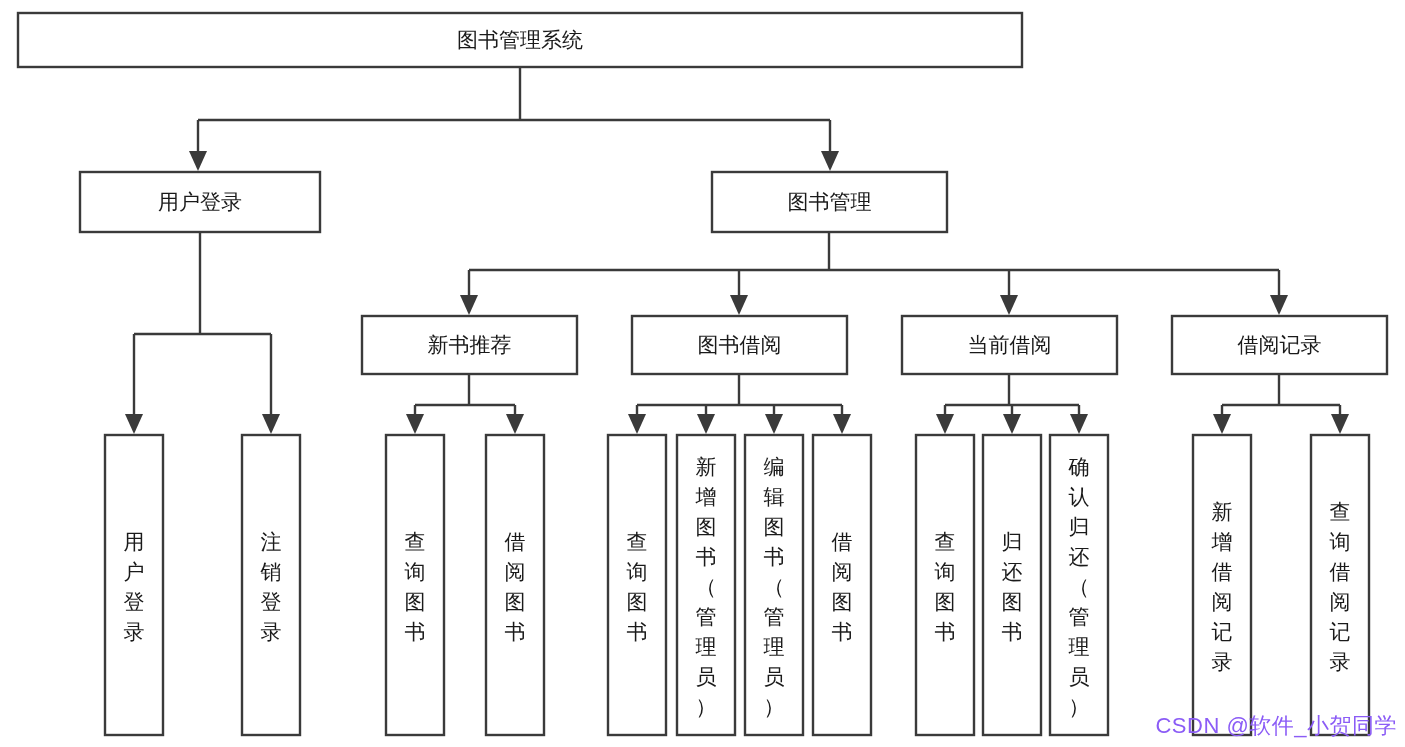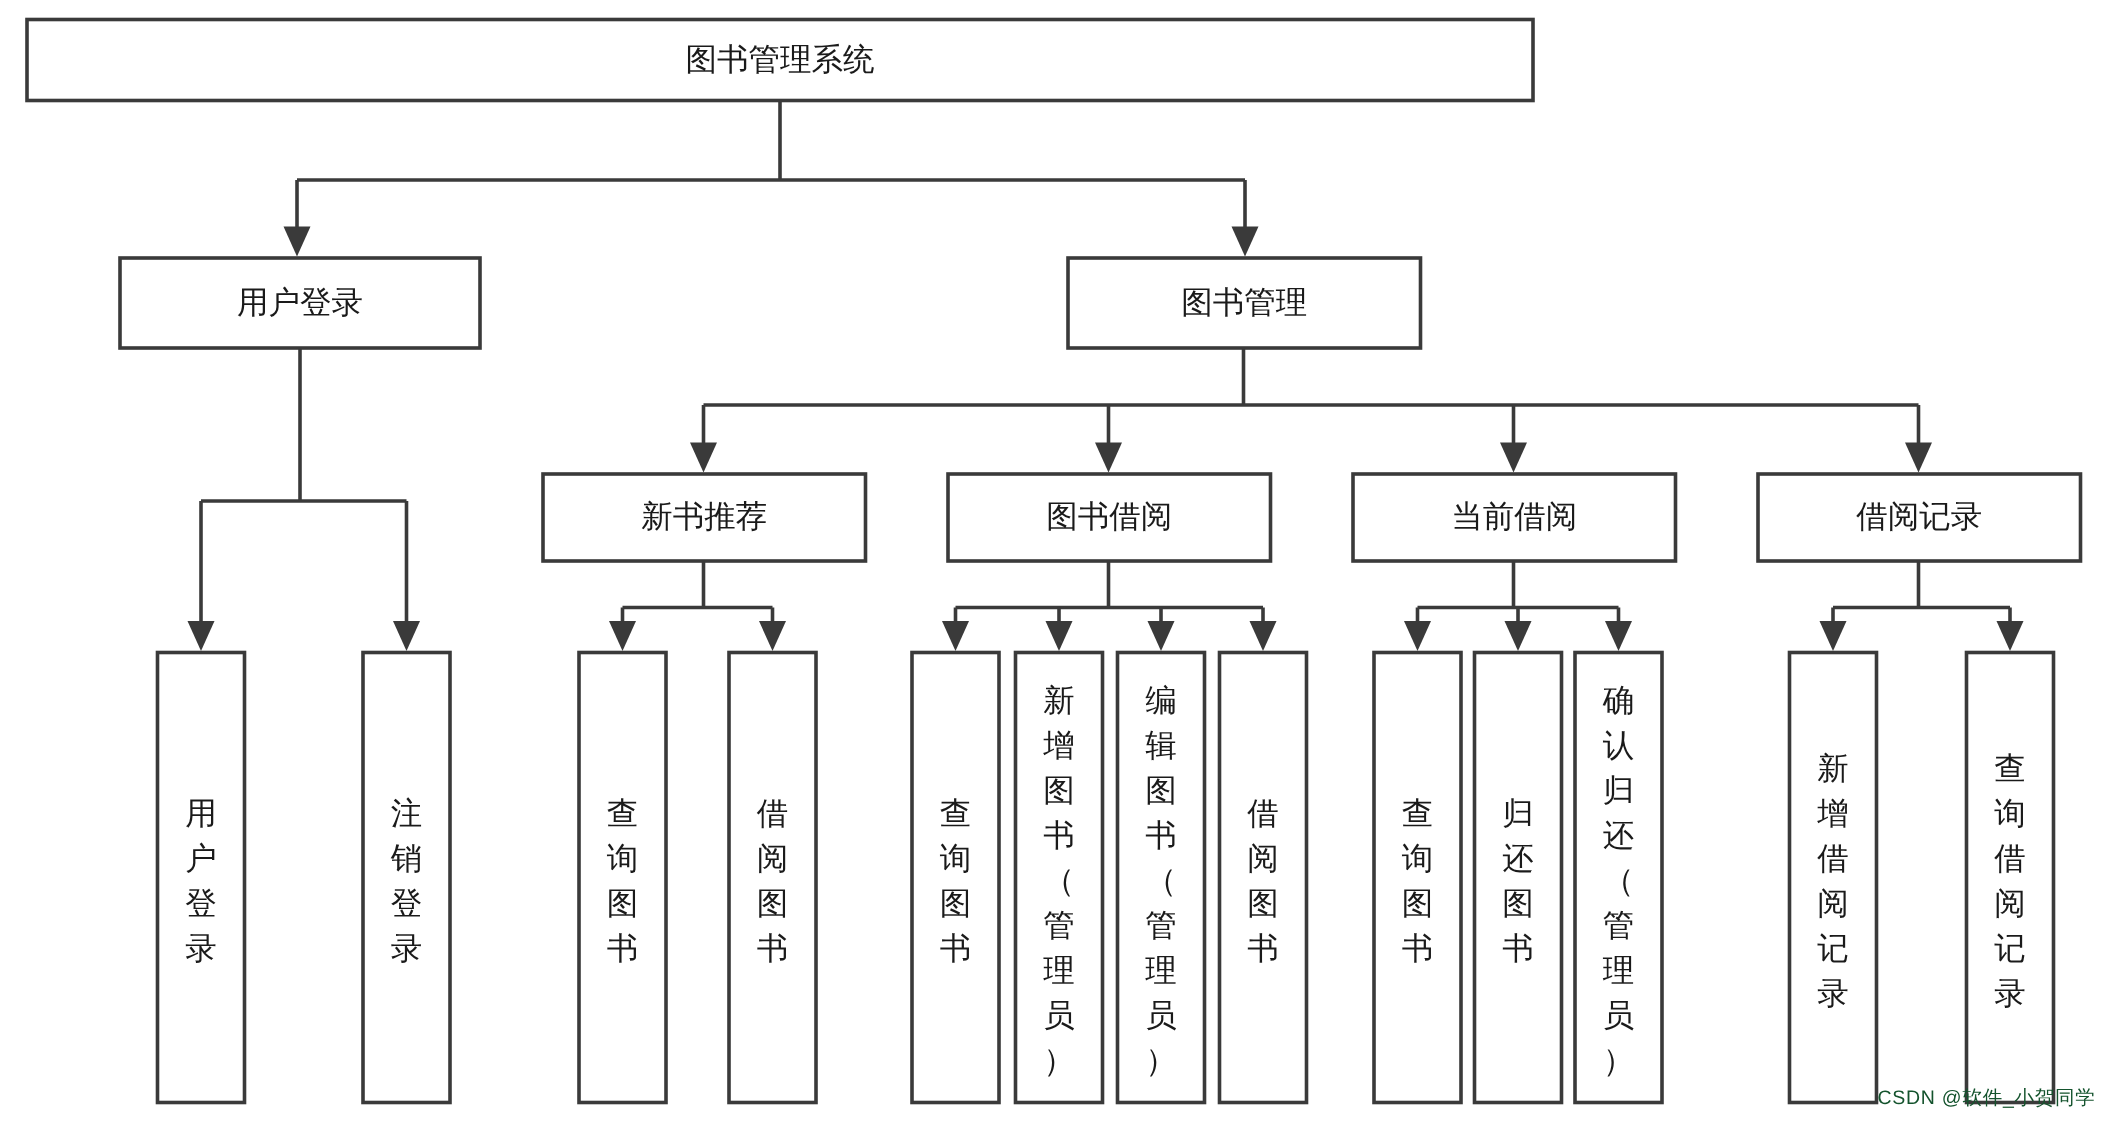--- a/index.html
+++ b/index.html
@@ -55,22 +55,22 @@
     font-family: "Liberation Sans", "DejaVu Sans", sans-serif;
     font-size: 21px;
     fill: #1a1a1a;
     text-anchor: middle;
   }
   .watermark-text {
     position: absolute;
     right: 8px;
     bottom: 6px;
     font-family: "Liberation Sans", "DejaVu Sans", sans-serif;
-    font-size: 13px;
-    color: #14532d;
+    font-size: 22px;
+    color: #8b5cf6;
     white-space: nowrap;
     letter-spacing: 0.5px;
     pointer-events: none;
   }
 </style>
 </head>
 <body>
 
 <div id="diagram-root">
 

